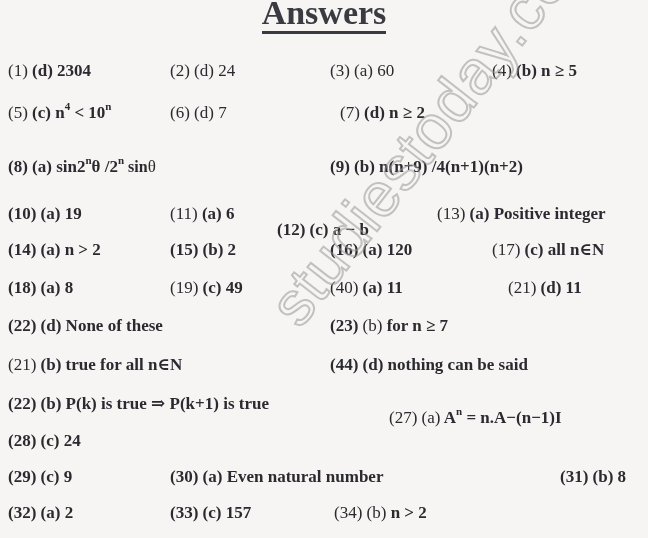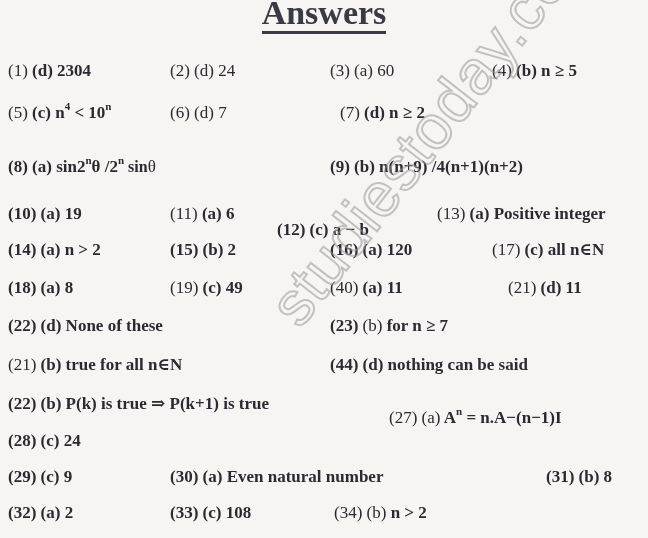--- a/index.html
+++ b/index.html
@@ -67,19 +67,19 @@
 <div class="item" style="left:8px;top:355px"><span>(21)</span> <span class="b">(b)</span> <span class="b">true for all n∈N</span></div>
 <div class="item b" style="left:330px;top:355px"><span>(44)</span> <span>(d)</span> <span>nothing can be said</span></div>
 
 <div class="item b" style="left:8px;top:394px"><span>(22)</span> <span>(b)</span> <span>P(k)  is true ⇒ P(k+1) is true</span></div>
 <div class="item" style="left:389px;top:408px"><span>(27)</span> <span>(a)</span><span class="b"> A</span><sup class="b">n</sup><span class="b"> = n.A−(n−1)I</span></div>
 
 <div class="item b" style="left:8px;top:431px"><span>(28)</span> <span>(c)</span> <span>24</span></div>
 
 <div class="item b" style="left:8px;top:467px"><span>(29)</span> <span>(c)</span> <span>9</span></div>
 <div class="item b" style="left:170px;top:467px"><span>(30)</span> <span>(a)</span> <span>Even natural number</span></div>
-<div class="item b" style="left:546px;top:467px"><span>(31)</span> <span>(b)</span> <span>8</span></div>
+<div class="item b" style="left:560px;top:467px"><span>(31)</span> <span>(b)</span> <span>8</span></div>
 
 <div class="item b" style="left:8px;top:503px"><span>(32)</span> <span>(a)</span> <span>2</span></div>
-<div class="item b" style="left:170px;top:503px"><span>(33)</span> <span>(c)</span> <span>108</span></div>
+<div class="item b" style="left:170px;top:503px"><span>(33)</span> <span>(c)</span> <span>157</span></div>
 <div class="item" style="left:334px;top:503px"><span>(34)</span> <span>(b)</span> <span class="b">n &gt; 2</span></div>
 
 <div class="watermark">studiestoday.com</div>
 
 </body></html>

